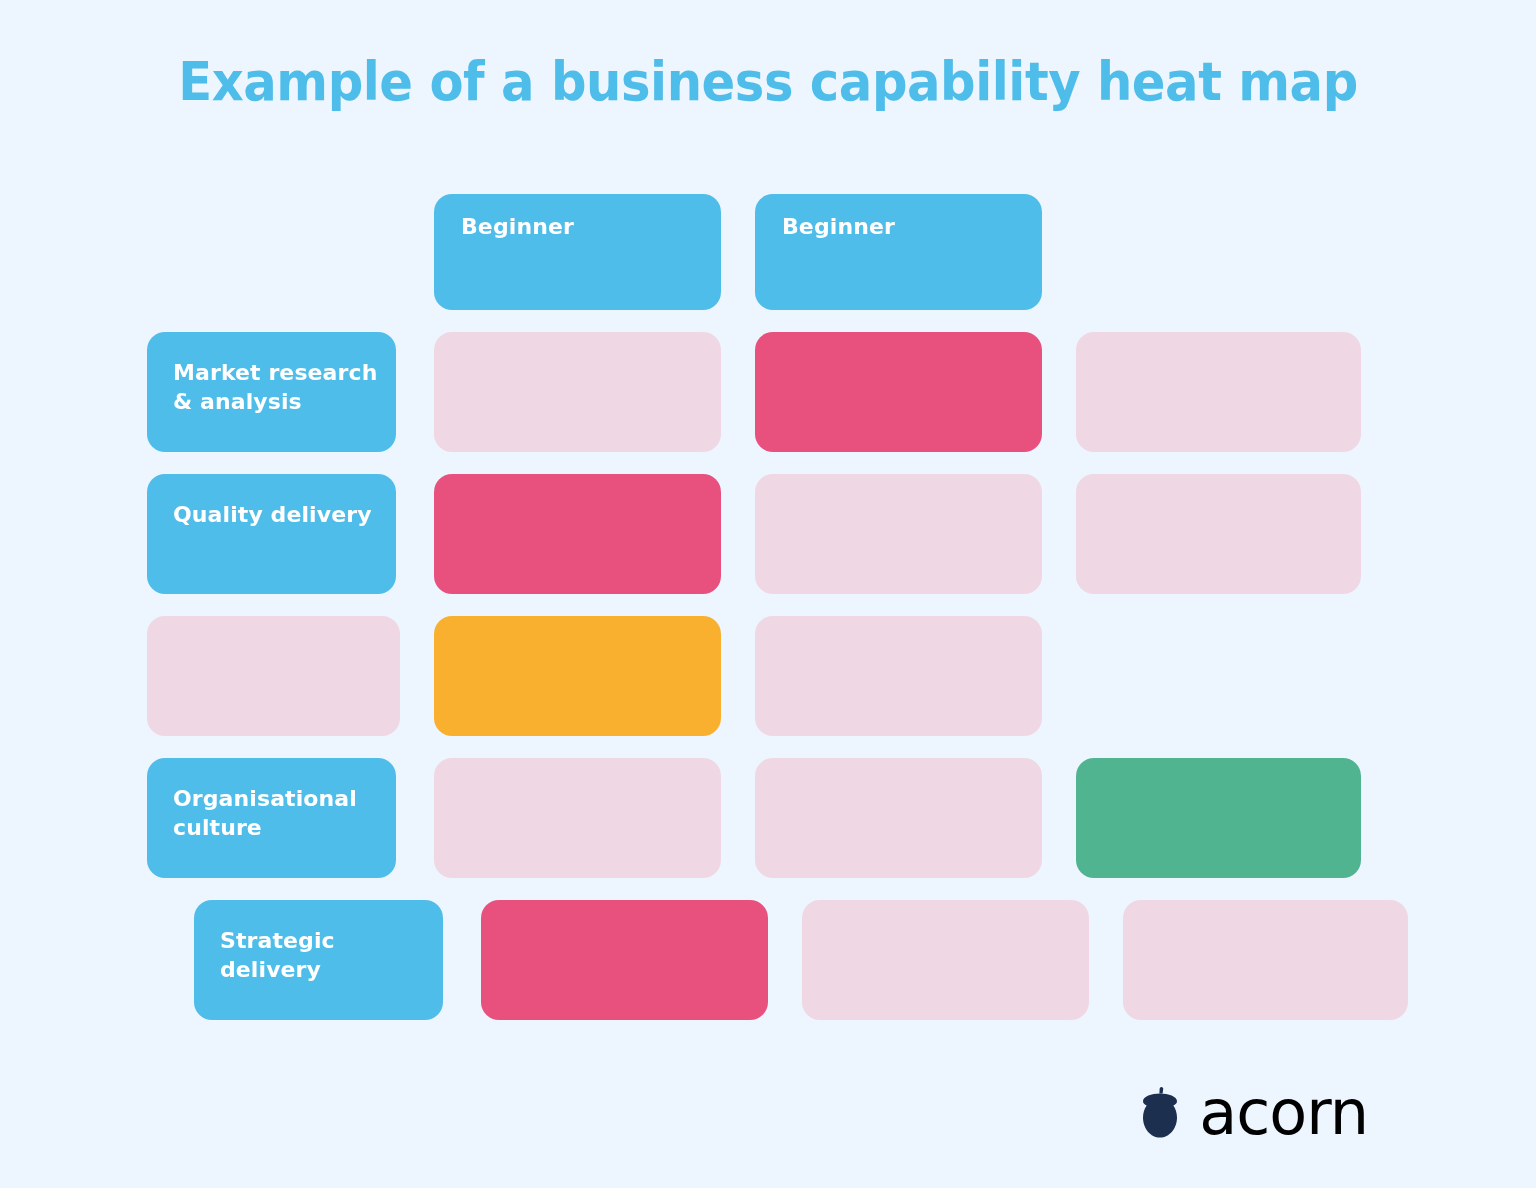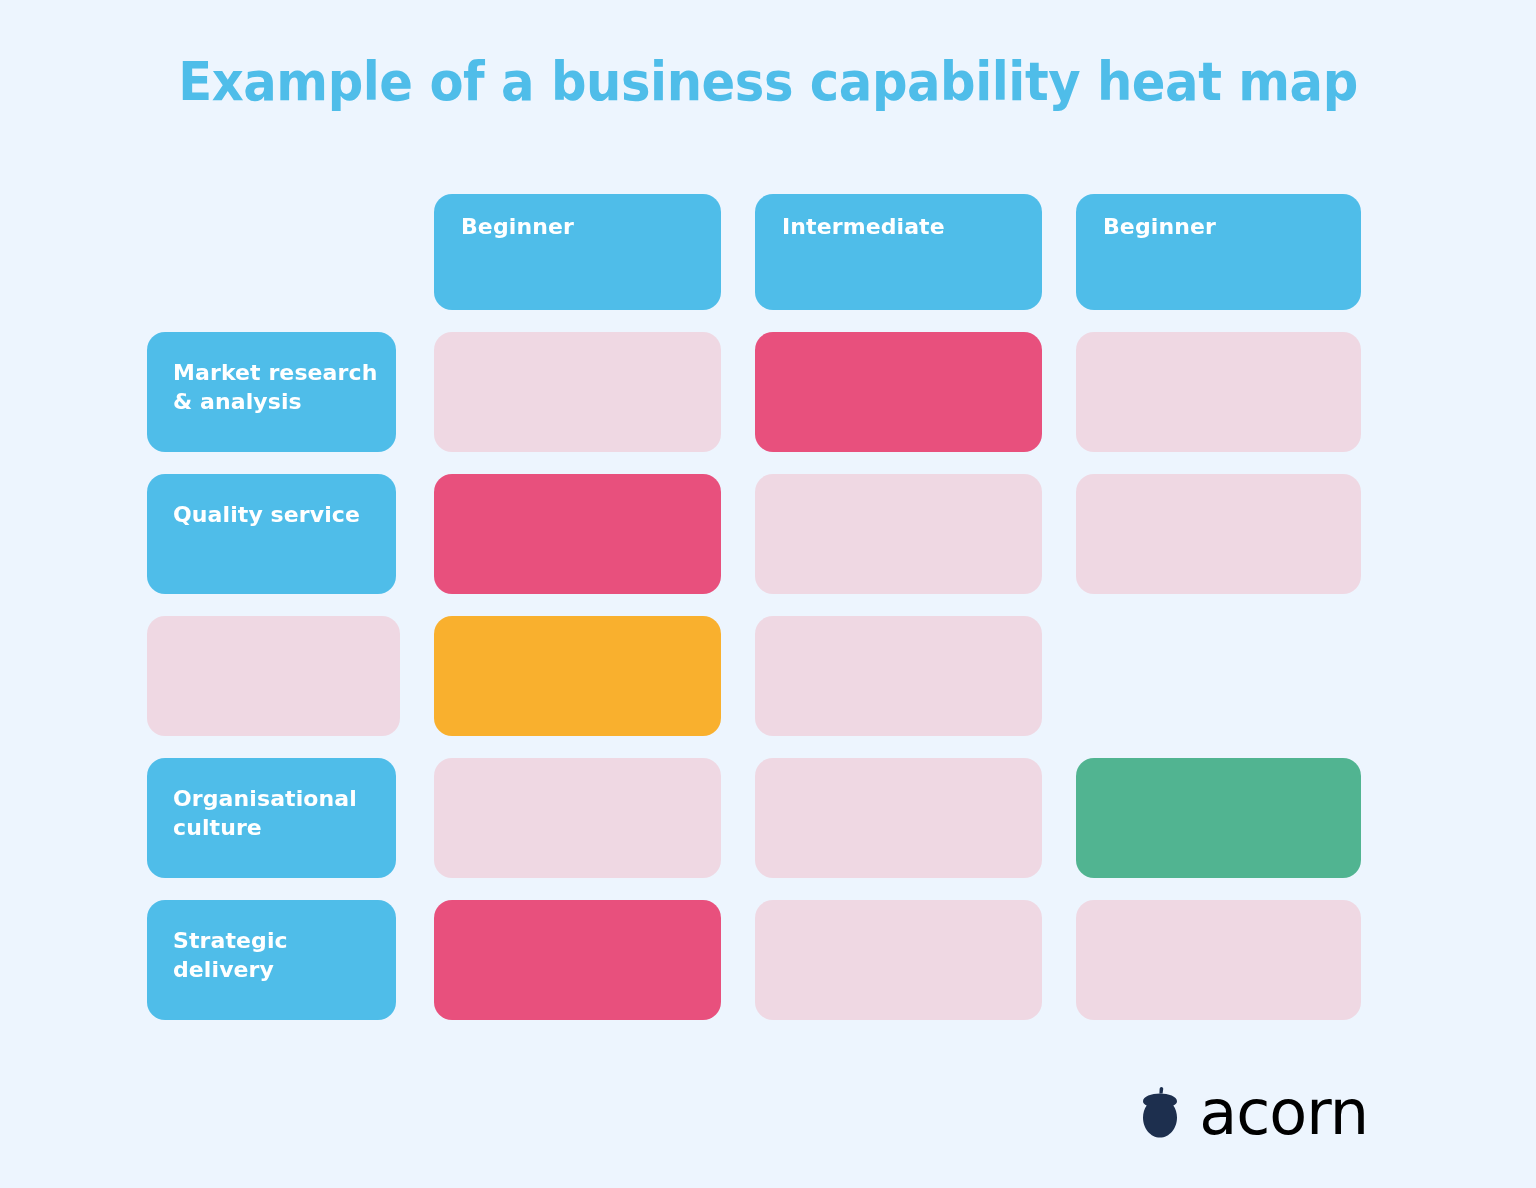--- a/index.html
+++ b/index.html
@@ -56,21 +56,21 @@
 
   .header-row {
     height: 116px;
     margin-bottom: 22px;
   }
 
   .body-row {
     height: 120px;
     margin-bottom: 22px;
   }
-  .body-row.last { margin-bottom: 0; }
+  .body-row.last { margin-bottom: 0; margin-left: 47px; }
 
   .cellwrap {
     padding-right: 34px;
     box-sizing: border-box;
   }
   .cellwrap.rowlabel-wrap { padding-right: 38px; }
 
   .col-header {
     height: 116px;
     background: #4FBDE9;
@@ -139,23 +139,20 @@
   <div class="title">Example of a business capability heat map</div>
 
   <div class="matrix">
 
     <div class="header-row">
       <div class="cellwrap rowlabel-wrap"></div>
       <div class="cellwrap">
         <div class="col-header">Beginner</div>
       </div>
       <div class="cellwrap">
-        <div class="col-header">Intermediate</div>
-      </div>
-      <div class="cellwrap">
         <div class="col-header">Beginner</div>
       </div>
     </div>
 
     <div class="body-row">
       <div class="cellwrap rowlabel-wrap">
         <div class="row-label">Market research &amp; analysis</div>
       </div>
       <div class="cellwrap">
         <div class="cell none"></div>
@@ -163,21 +160,21 @@
       <div class="cellwrap">
         <div class="cell critical"></div>
       </div>
       <div class="cellwrap">
         <div class="cell none"></div>
       </div>
     </div>
 
     <div class="body-row">
       <div class="cellwrap rowlabel-wrap">
-        <div class="row-label">Quality service</div>
+        <div class="row-label">Quality delivery</div>
       </div>
       <div class="cellwrap">
         <div class="cell critical"></div>
       </div>
       <div class="cellwrap">
         <div class="cell none"></div>
       </div>
       <div class="cellwrap">
         <div class="cell none"></div>
       </div>

